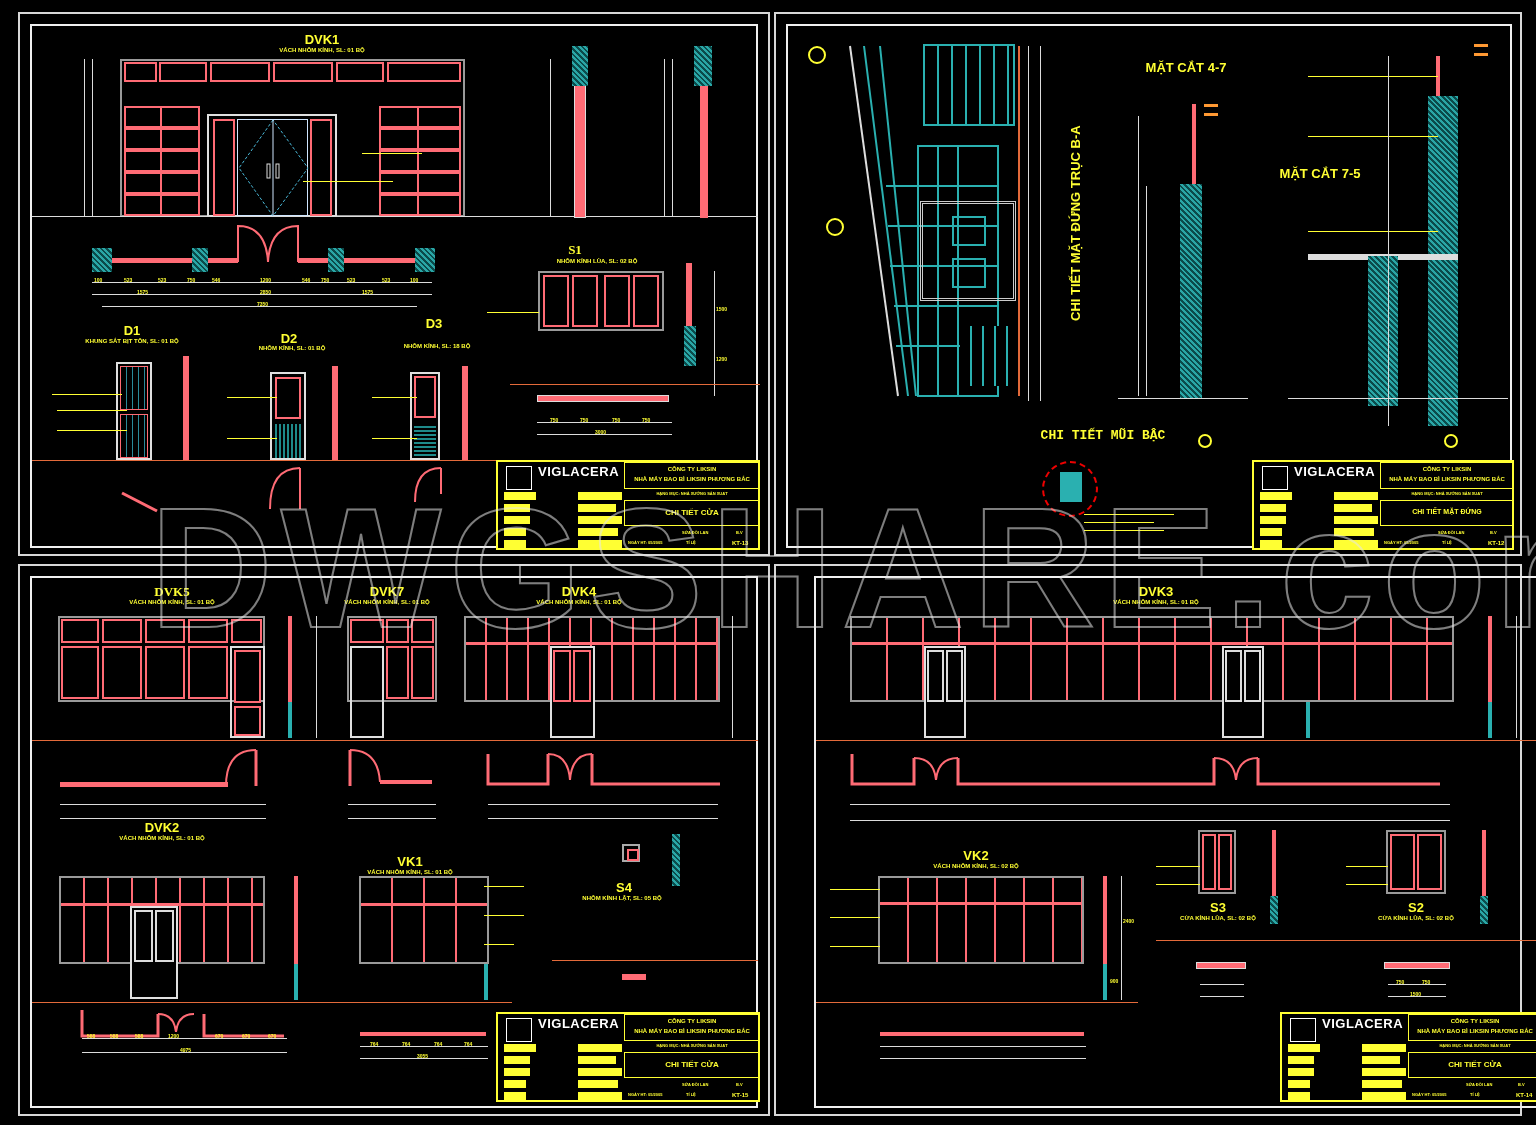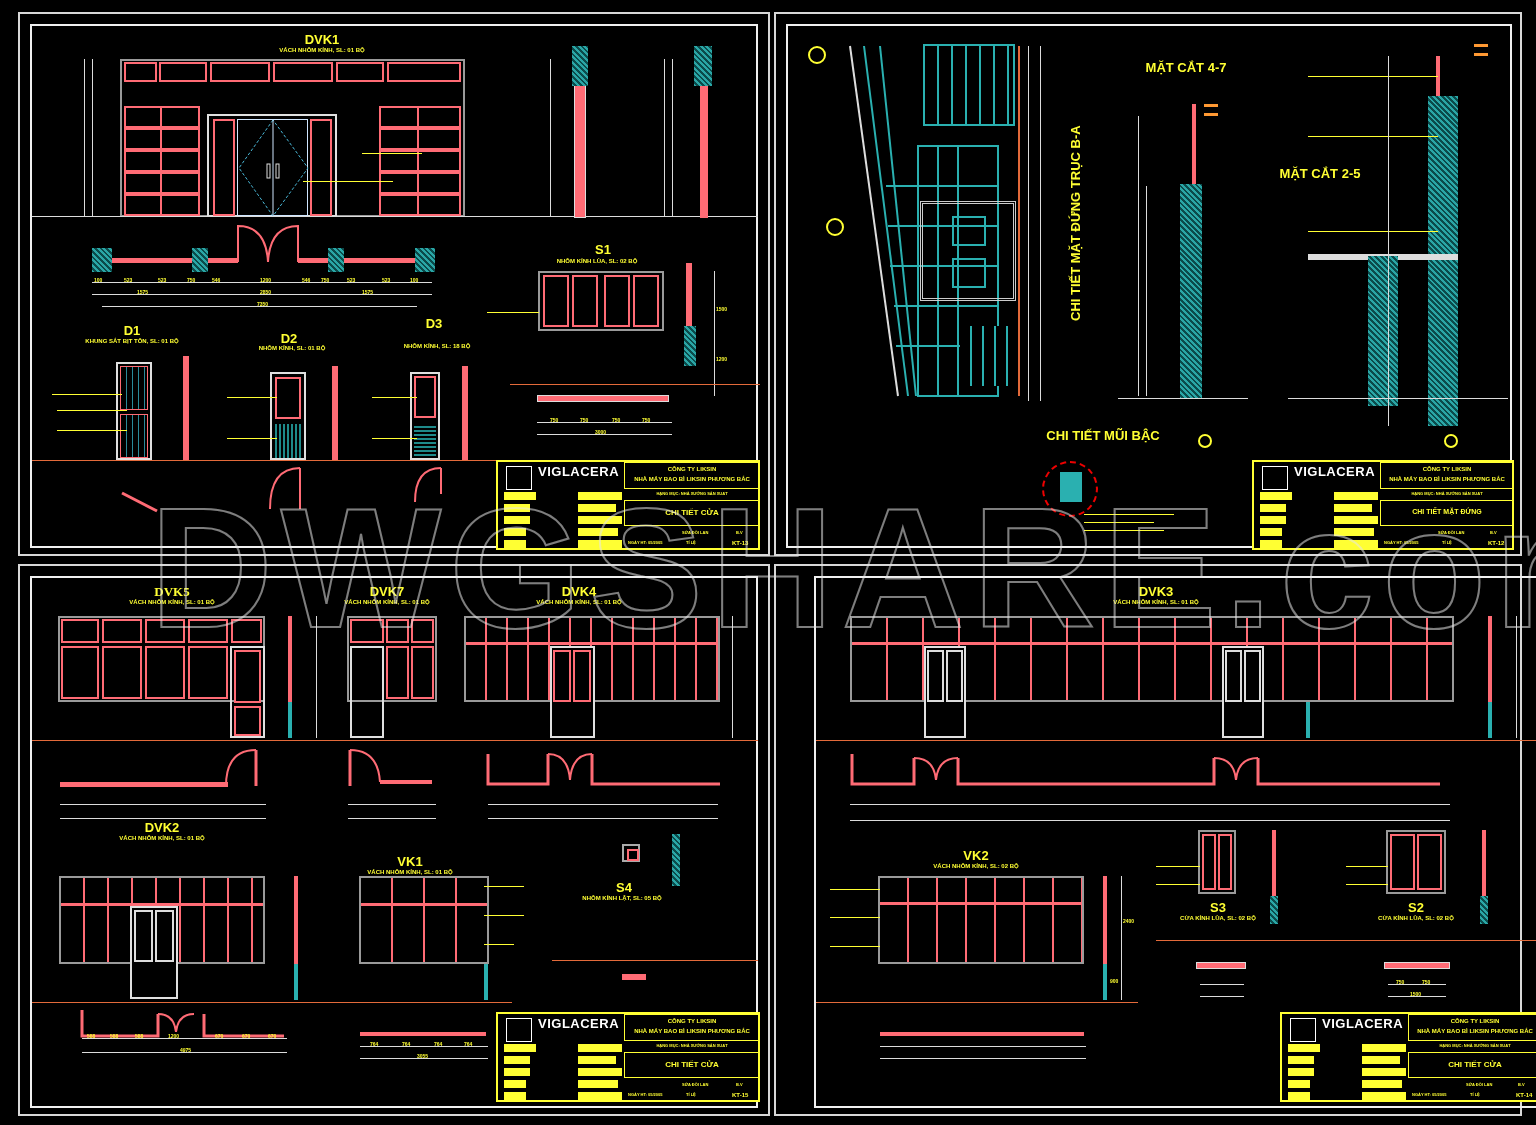--- a/index.html
+++ b/index.html
@@ -103,21 +103,21 @@
   <div class="dimtxt" style="left:270px;top:251px;">546</div>
   <div class="dimtxt" style="left:289px;top:251px;">750</div>
   <div class="dimtxt" style="left:315px;top:251px;">523</div>
   <div class="dimtxt" style="left:350px;top:251px;">523</div>
   <div class="dimtxt" style="left:378px;top:251px;">100</div>
   <div class="dimtxt" style="left:105px;top:263px;">1575</div>
   <div class="dimtxt" style="left:228px;top:263px;">2850</div>
   <div class="dimtxt" style="left:330px;top:263px;">1575</div>
   <div class="dimtxt" style="left:225px;top:275px;">7350</div>
 
-  <div class="abs ttl t-big" style="left:536px;top:216px;width:70px;">S1</div>
+  <div class="abs ttl t-big" style="left:508px;top:216px;width:70px;font-family:Liberation Serif, serif;">S1</div>
   <div class="abs ttl t-sub" style="left:505px;top:232px;width:120px;">NHÔM KÍNH LÙA, SL: 02 BỘ</div>
   <div class="frame" style="left:506px;top:245px;width:126px;height:60px;"></div>
   <div class="pane" style="left:511px;top:249px;width:26px;height:52px;"></div>
   <div class="pane" style="left:540px;top:249px;width:26px;height:52px;"></div>
   <div class="pane" style="left:572px;top:249px;width:26px;height:52px;"></div>
   <div class="pane" style="left:601px;top:249px;width:26px;height:52px;"></div>
   <div class="ylab" style="left:455px;top:286px;width:52px;height:1px;"></div>
   <div class="abs" style="left:654px;top:237px;width:6px;height:90px;background:#ff6b75;"></div>
   <div class="hatch" style="left:652px;top:300px;width:12px;height:40px;"></div>
   <div class="vline" style="left:682px;top:245px;height:125px;"></div>
@@ -232,35 +232,35 @@
   <div class="abs" style="left:38px;top:192px;width:14px;height:14px;border:2px solid #ffff33;border-radius:50%;"></div>
 
   <div class="abs ttl t-sec" style="left:348px;top:34px;width:100px;">MẶT CẮT 4-7</div>
   <div class="abs" style="left:404px;top:78px;width:4px;height:85px;background:#ff6b75;"></div>
   <div class="hatch" style="left:392px;top:158px;width:22px;height:215px;"></div>
   <div class="abs" style="left:416px;top:78px;width:14px;height:12px;border-top:3px solid #ff9933;border-bottom:3px solid #ff9933;box-sizing:border-box;"></div>
   <div class="vline" style="left:350px;top:90px;height:280px;"></div>
   <div class="vline" style="left:358px;top:160px;height:210px;"></div>
   <div class="hline" style="left:330px;top:372px;width:130px;"></div>
 
-  <div class="abs ttl t-sec" style="left:482px;top:140px;width:100px;">MẶT CẮT 2-5</div>
+  <div class="abs ttl t-sec" style="left:482px;top:140px;width:100px;">MẶT CẮT 7-5</div>
   <div class="hatch" style="left:640px;top:70px;width:30px;height:330px;"></div>
   <div class="abs" style="left:648px;top:30px;width:4px;height:40px;background:#ff6b75;"></div>
   <div class="abs" style="left:686px;top:18px;width:14px;height:12px;border-top:3px solid #ff9933;border-bottom:3px solid #ff9933;box-sizing:border-box;"></div>
   <div class="abs" style="left:520px;top:228px;width:150px;height:6px;background:#ddd;"></div>
   <div class="hatch" style="left:580px;top:230px;width:30px;height:150px;"></div>
   <div class="ylab" style="left:520px;top:50px;width:130px;height:1px;"></div>
   <div class="ylab" style="left:520px;top:110px;width:130px;height:1px;"></div>
   <div class="ylab" style="left:520px;top:205px;width:130px;height:1px;"></div>
   <div class="vline" style="left:600px;top:30px;height:370px;"></div>
   <div class="hline" style="left:500px;top:372px;width:220px;"></div>
   <div class="abs" style="left:410px;top:408px;width:10px;height:10px;border:2px solid #ffff33;border-radius:50%;"></div>
   <div class="abs" style="left:656px;top:408px;width:10px;height:10px;border:2px solid #ffff33;border-radius:50%;"></div>
 
-  <div class="abs ttl t-sec" style="left:240px;top:402px;width:150px;">CHI TIẾT MŨI BẬC</div>
+  <div class="abs ttl t-sec" style="left:240px;top:402px;width:150px;font-family:Liberation Mono, monospace;">CHI TIẾT MŨI BẬC</div>
   <div class="abs" style="left:254px;top:435px;width:52px;height:52px;border:2px dashed #e00;border-radius:50%;"></div>
   <div class="abs" style="left:272px;top:446px;width:22px;height:30px;background:#2ab0b0;"></div>
   <div class="ylab" style="left:296px;top:488px;width:90px;height:1px;"></div>
   <div class="ylab" style="left:296px;top:496px;width:70px;height:1px;"></div>
   <div class="ylab" style="left:296px;top:504px;width:80px;height:1px;"></div>
 
   <div class="tb" style="left:464px;top:434px;width:262px;height:90px;">
     <div class="logo" style="left:8px;top:4px;"></div>
     <div class="vig" style="left:40px;top:2px;">VIGLACERA</div>
     <div class="tb-cell" style="left:126px;top:0;width:134px;height:27px;"></div>

